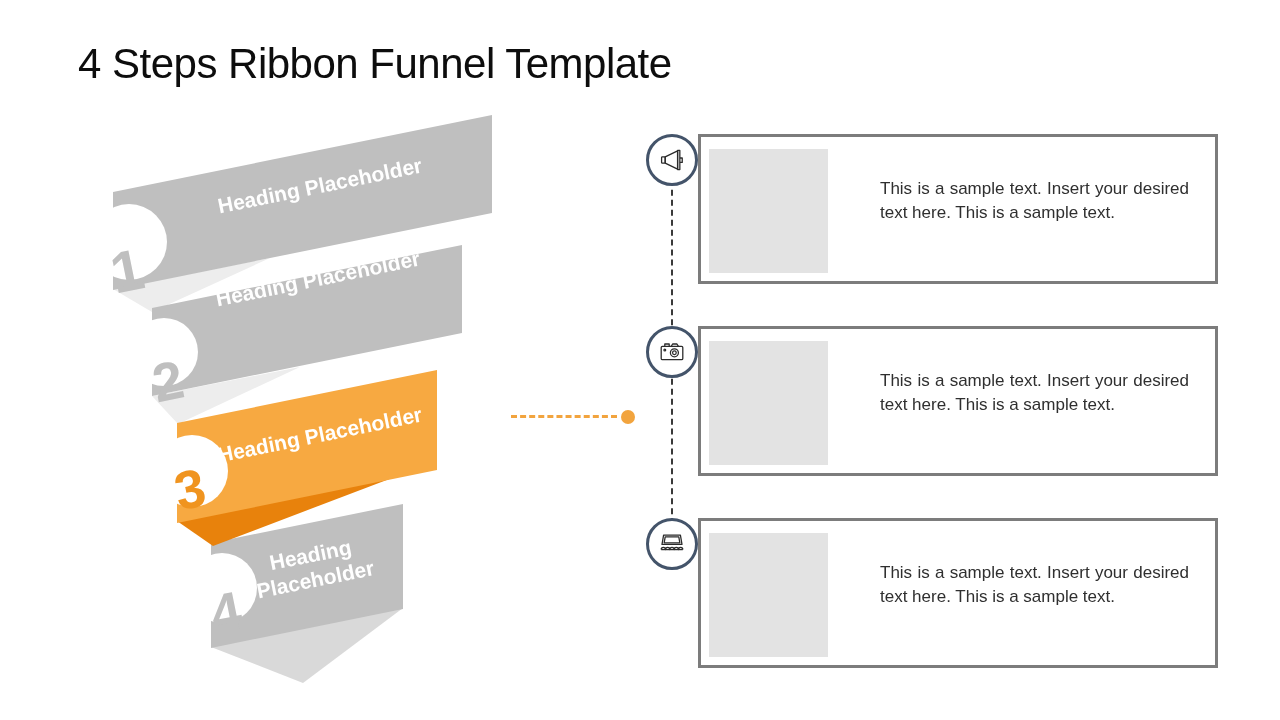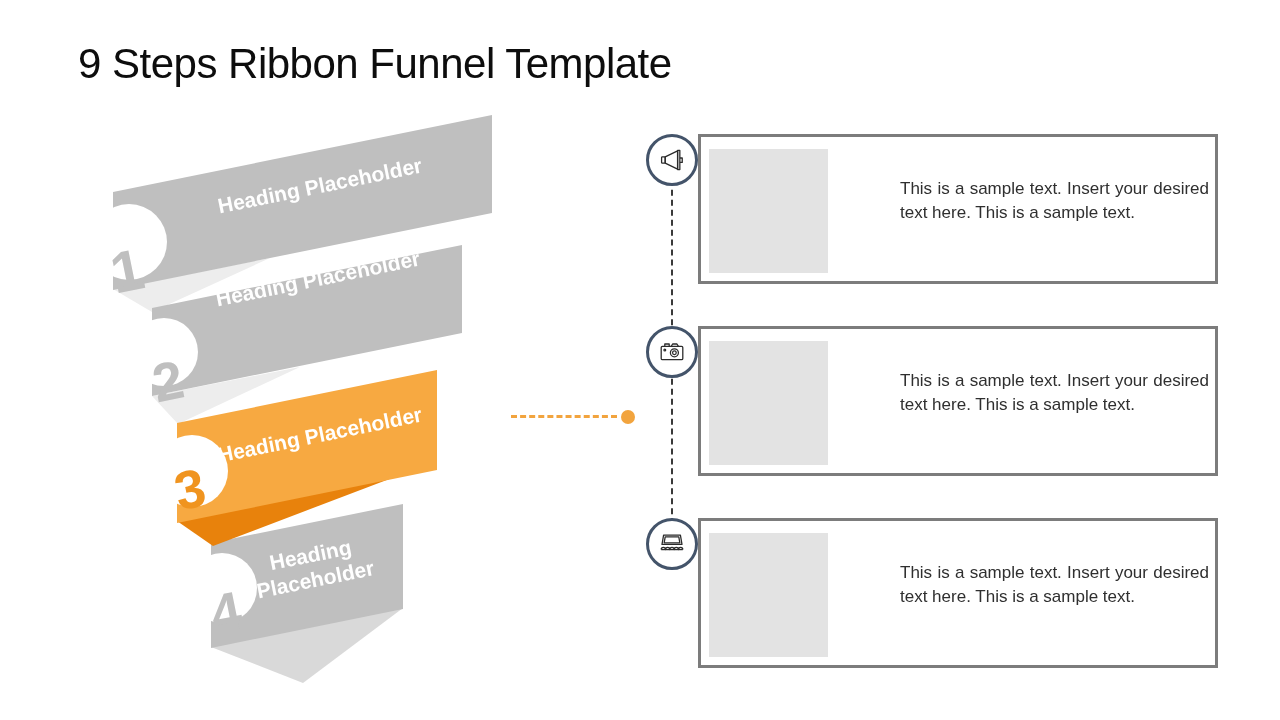--- a/index.html
+++ b/index.html
@@ -40,28 +40,28 @@
     background:#ffffff;border:3.5px solid #44546A;box-sizing:border-box;
     display:flex;align-items:center;justify-content:center;
   }
   .card{
     position:absolute;left:698px;width:520px;height:150px;background:#ffffff;
     border:3px solid #7C7C7C;box-sizing:border-box;
   }
   .thumb{position:absolute;left:8px;top:12px;width:119px;height:124px;background:#E3E3E3;}
   .cardtext{
     position:absolute;left:179px;top:40px;width:309px;font-size:17px;
-    line-height:23.5px;color:#2F2F2F;text-align:justify;margin-left:20px;
+    line-height:23.5px;color:#2F2F2F;text-align:justify;
   }
   svg{display:block;}
 </style>
 </head>
 <body>
 
-<div class="slide-title">9 Steps Ribbon Funnel Template</div>
+<div class="slide-title">4 Steps Ribbon Funnel Template</div>
 
 <div class="wedge tail" style="clip-path:polygon(211px 647px, 403px 608px, 303px 683px);"></div>
 
 <div class="wedge light" style="clip-path:polygon(113px 289px, 270px 258px, 152px 312px);"></div>
 <div class="wedge light" style="clip-path:polygon(152px 396px, 300px 367px, 178px 424px);"></div>
 
 <div class="step">
   <div class="band gray" style="left:211px;top:543px;width:192px;height:105px;"></div>
   <div class="numcircle" style="left:187px;top:553px;width:70px;height:70px;"></div>
   <div class="stepnum gray" style="left:196px;top:584px;font-size:54px;line-height:56px;">4</div>

